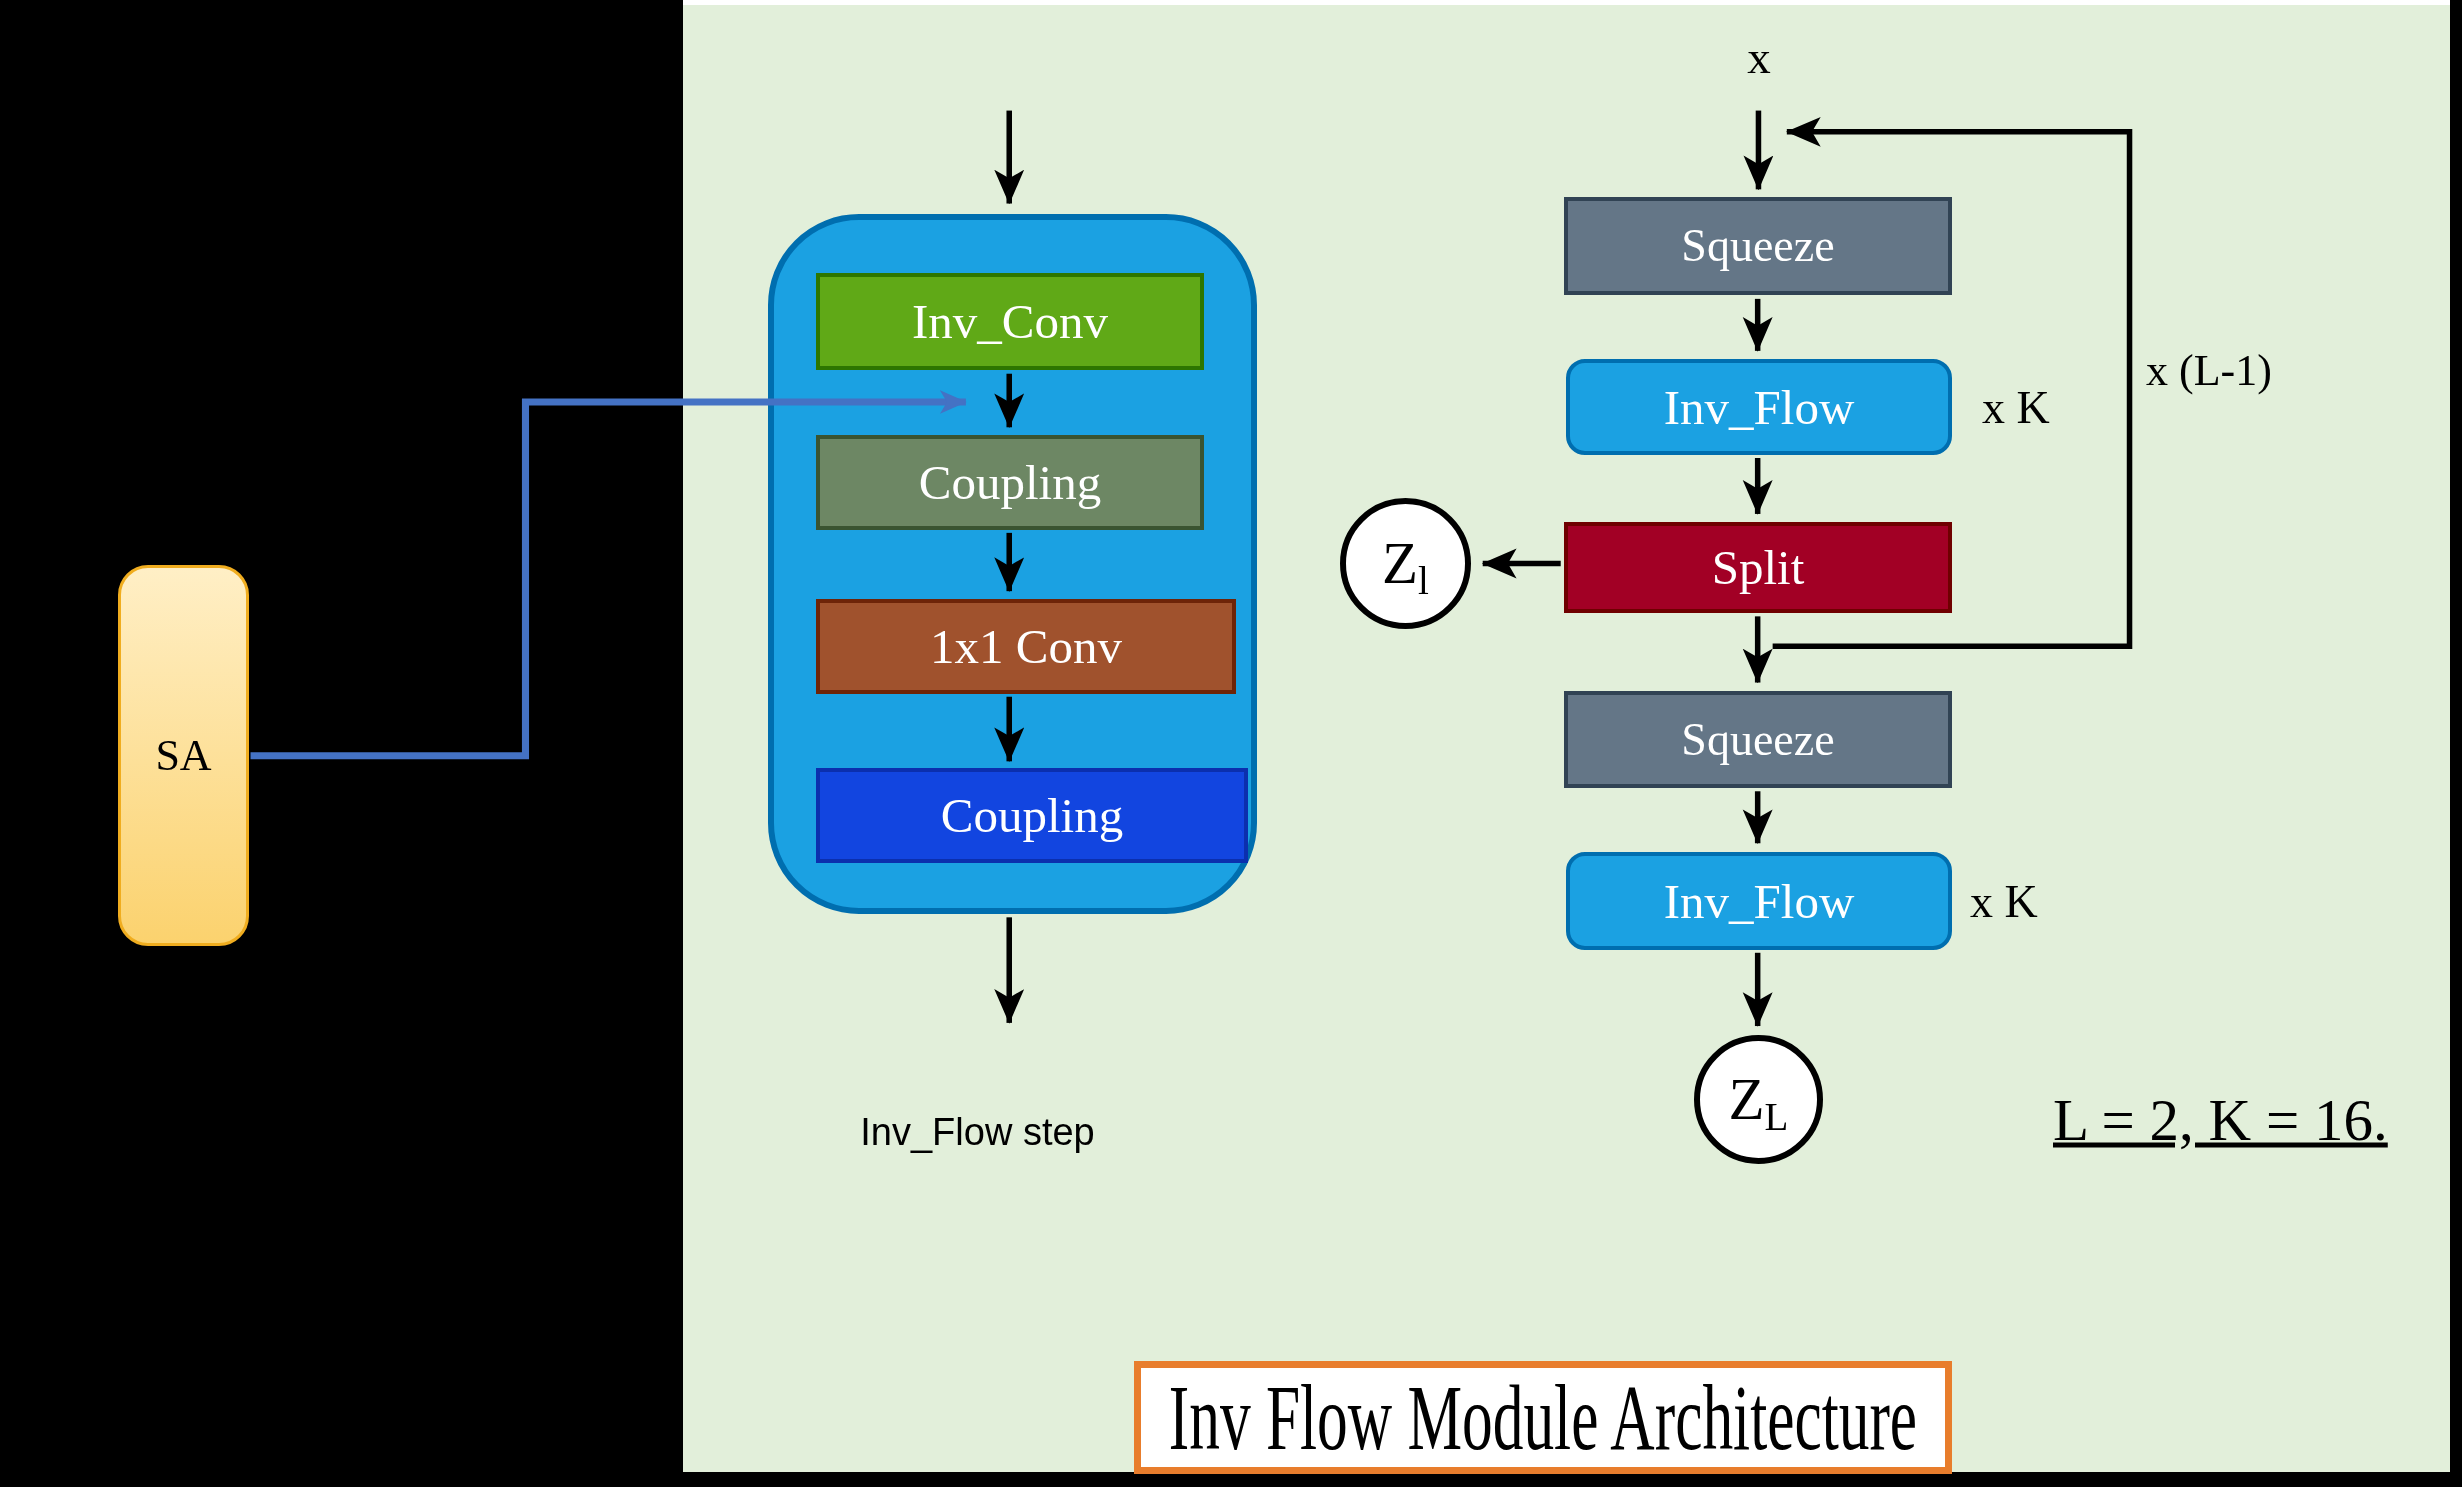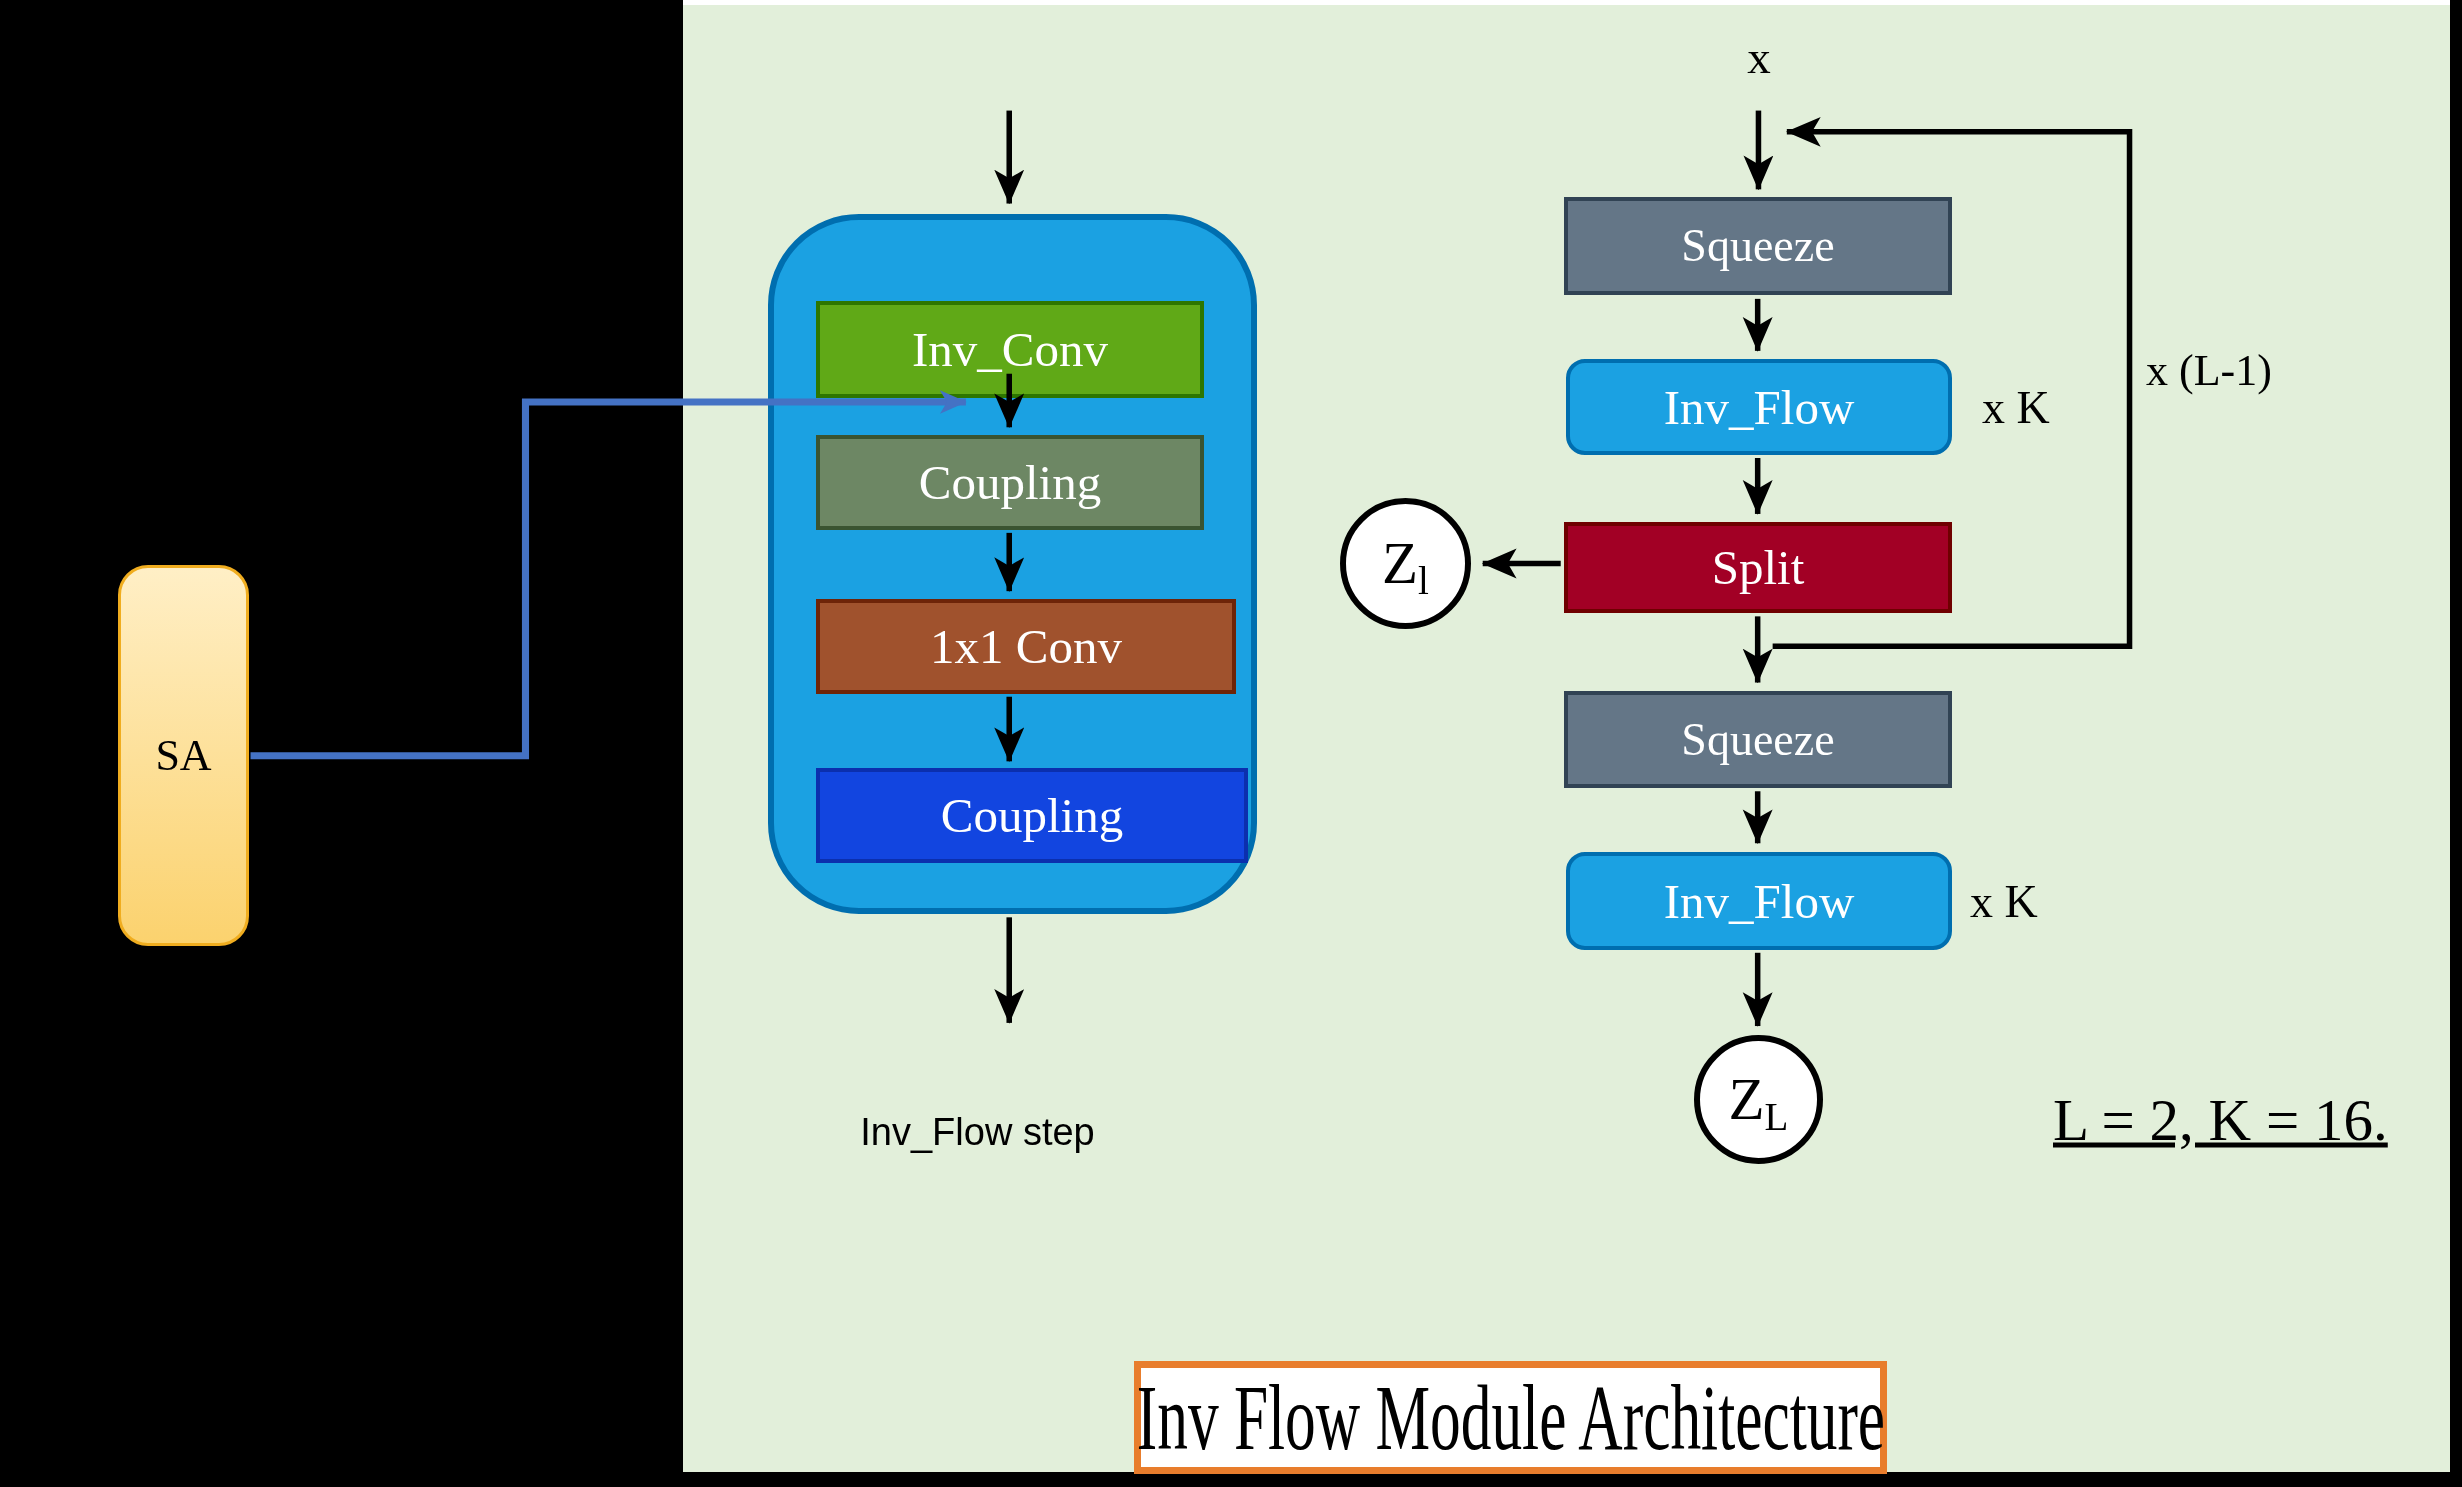--- a/index.html
+++ b/index.html
@@ -23,21 +23,21 @@
     border:3.9px solid var(--sa-stroke,#f0ad1f);
     display:flex;align-items:center;justify-content:center;
     color:var(--text,#000);font-size:44px;z-index:10;
   }
   
   .container{
     left:768px;top:214px;width:489px;height:700px;border-radius:91px;
     background:var(--container-fill,#1ba1e2);
     border:6.3px solid var(--container-stroke,#006eaf);z-index:5;
   }
-  .b-invconv {left:816px;top:273px;width:388px;height:97px;background:var(--invconv-fill,#60a917);border:4.7px solid var(--invconv-stroke,#2d7600);margin-top:28px;}
+  .b-invconv {left:816px;top:273px;width:388px;height:97px;background:var(--invconv-fill,#60a917);border:4.7px solid var(--invconv-stroke,#2d7600);}
   .b-actnorm {left:816px;top:435px;width:388px;height:95px;background:var(--actnorm-fill,#6d8764);border:4.7px solid var(--actnorm-stroke,#3a5431);}
   .b-conv1x1 {left:816px;top:599px;width:420px;height:95px;background:var(--conv1x1-fill,#a0522d);border:4.7px solid var(--conv1x1-stroke,#6e2408);}
   .b-coupling{left:816px;top:768px;width:432px;height:95px;background:var(--coupling-fill,#1245e0);border:4.7px solid var(--coupling-stroke,#0b2fae);font-family:Liberation Serif, serif;}
 
   
   .b-squeeze1{left:1564px;top:197px;width:388px;height:98px;background:var(--squeeze-fill,#647687);border:4.7px solid var(--squeeze-stroke,#314354);font-size:46px;}
   .b-invflow1{left:1566px;top:359px;width:386px;height:96px;border-radius:19px;background:var(--invflow-fill,#1ba1e2);border:4.7px solid var(--invflow-stroke,#006eaf);}
   .b-split   {left:1564px;top:522px;width:388px;height:91px;background:var(--split-fill,#a20025);border:4.7px solid var(--split-stroke,#6f0000);}
   .b-squeeze2{left:1564px;top:691px;width:388px;height:97px;background:var(--squeeze-fill,#647687);border:4.7px solid var(--squeeze-stroke,#314354);font-size:46px;}
   .b-invflow2{left:1566px;top:852px;width:386px;height:98px;border-radius:19px;background:var(--invflow-fill,#1ba1e2);border:4.7px solid var(--invflow-stroke,#006eaf);}
@@ -61,21 +61,21 @@
   .lbl-params{left:2053px;top:1120px;transform:translateY(-50%);font-size:59px;text-decoration:underline;}
 
   .caption{
     font-family:"Liberation Sans","DejaVu Sans",sans-serif;
     color:var(--text,#000);font-size:38px;text-align:center;z-index:10;
   }
   .cap-step{left:741px;top:1111px;width:473px;}
   .cap-arch{left:1557px;top:1248px;width:394px;}
 
   .title-box{
-    left:1134px;top:1361px;width:753px;height:113px;
+    left:1134px;top:1361px;width:818px;height:113px;
     background:var(--title-bg,#fff);border:7px solid var(--title-border,#e87d2c);
     display:flex;align-items:center;justify-content:center;z-index:10;
   }
   .title-text{
     display:inline-block;font-size:93px;line-height:1;color:var(--text,#000);
     transform:scaleX(0.66);transform-origin:center;white-space:nowrap;
   }
 
   #connectors{position:absolute;left:0;top:0;z-index:20;pointer-events:none;}
   .wire{fill:none;stroke:var(--arrow,#000);stroke-width:7px;}

